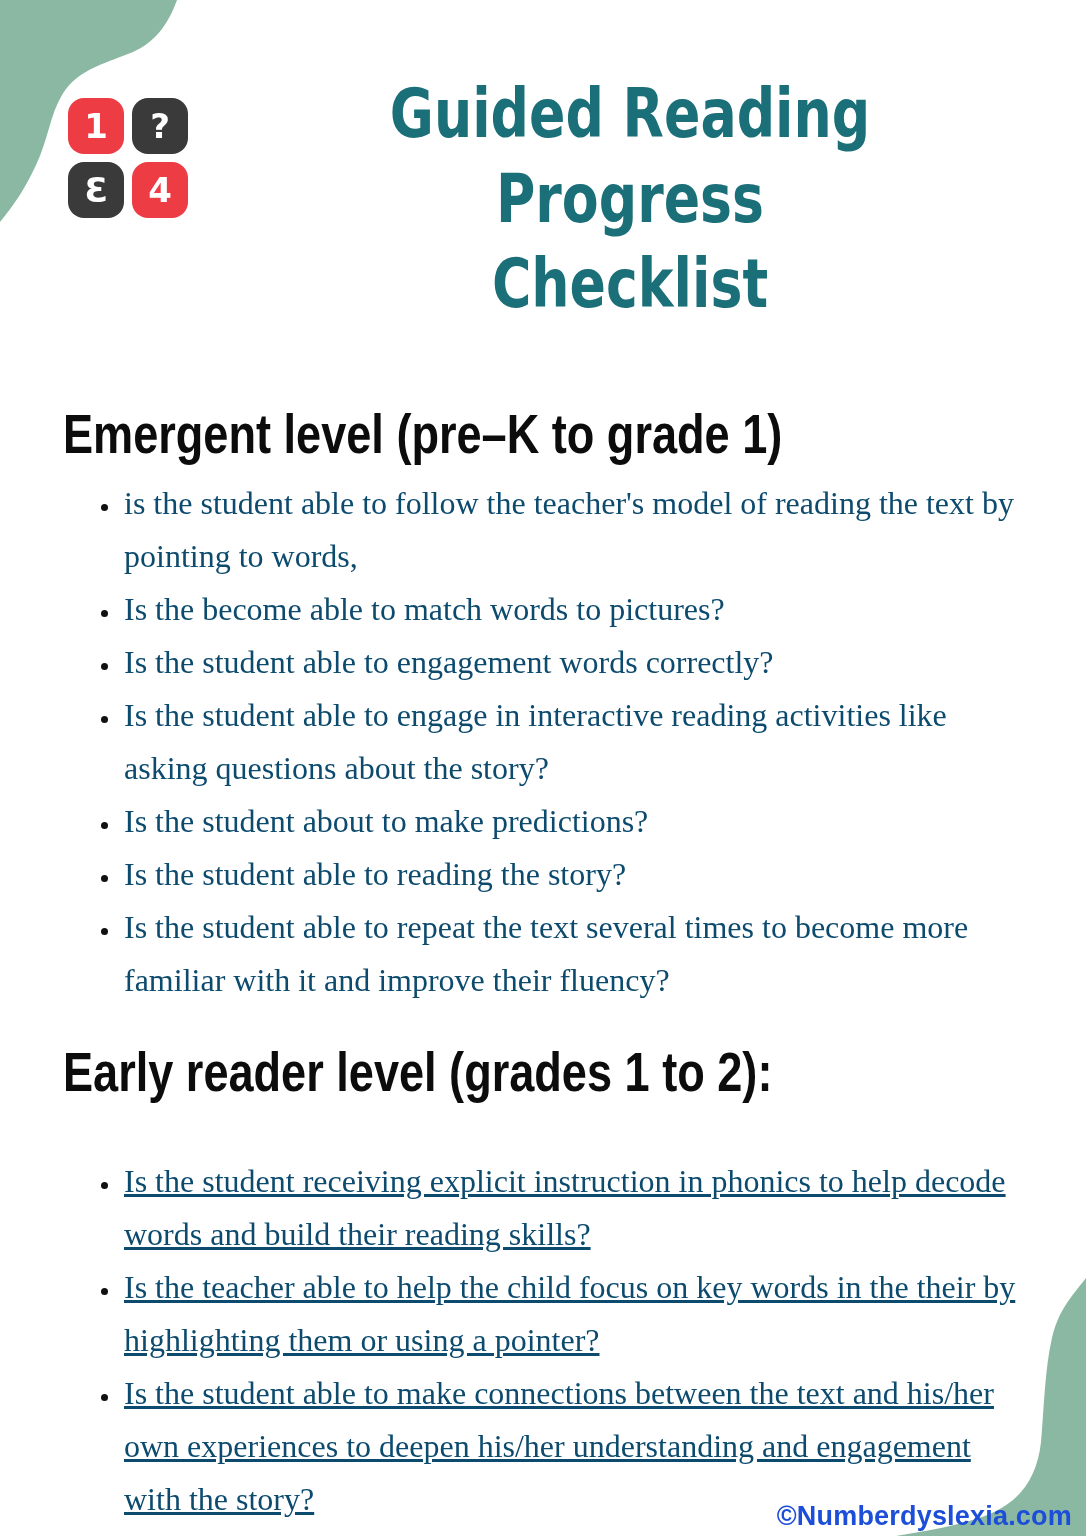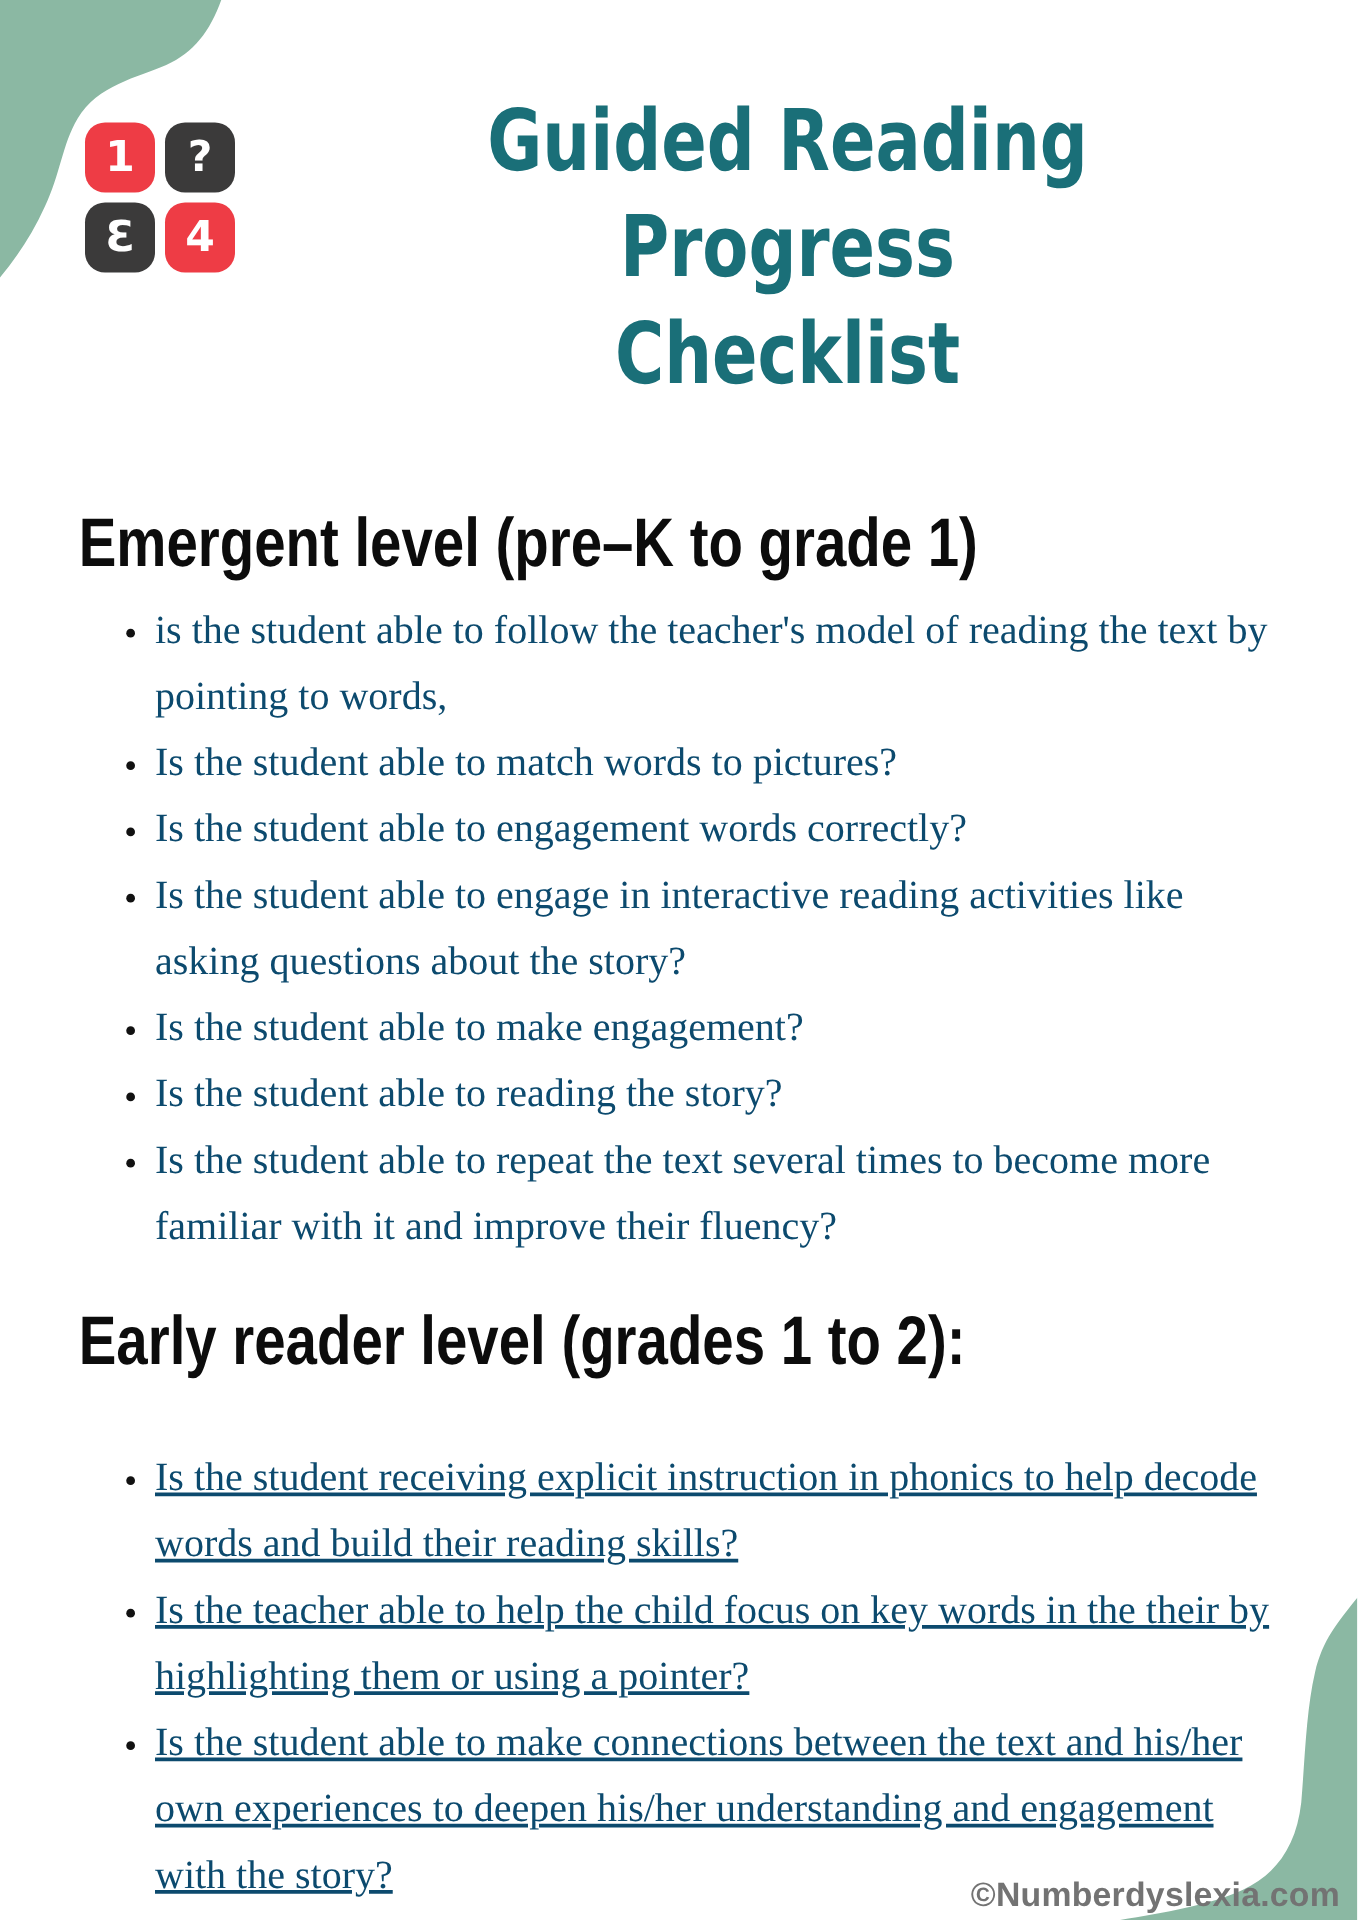--- a/index.html
+++ b/index.html
@@ -98,21 +98,21 @@
   }
   ul.checklist.second { margin-top: 50px; text-decoration: underline; }
   ul.checklist li { margin: 0; padding-left: 2px; }
   ul.checklist li::marker { color: #111111; font-size: 0.78em; }
 
   .watermark {
     position: absolute;
     z-index: 3;
     right: 14px;
     bottom: 4px;
-    color: #737373;
+    color: #1d4ed8;
     font-family: "Liberation Sans", sans-serif;
     font-weight: bold;
     font-size: 27px;
     letter-spacing: 0.2px;
   }
 </style>
 </head>
 <body>
 
 <svg class="blob tl" width="185" height="230" viewBox="0 0 185 230" aria-hidden="true">
@@ -143,24 +143,24 @@
     <div>Checklist</div>
   </div>
 </header>
 
 <main class="main">
 
   <h2 class="section-heading first">Emergent level (pre–K to grade 1)</h2>
 
   <ul class="checklist first">
     <li>is the student able to follow the teacher's model of reading the text by pointing to words,</li>
-    <li>Is the student able to match words to pictures?</li>
+    <li>Is the become able to match words to pictures?</li>
     <li>Is the student able to engagement words correctly?</li>
     <li>Is the student able to engage in interactive reading activities like asking questions about the story?</li>
-    <li>Is the student able to make engagement?</li>
+    <li>Is the student about to make predictions?</li>
     <li>Is the student able to reading the story?</li>
     <li>Is the student able to repeat the text several times to become more familiar with it and improve their fluency?</li>
   </ul>
 
   <h2 class="section-heading second">Early reader level (grades 1 to 2):</h2>
 
   <ul class="checklist second">
     <li>Is the student receiving explicit instruction in phonics to help decode words and build their reading skills?</li>
     <li>Is the teacher able to help the child focus on key words in the their by highlighting them or using a pointer?</li>
     <li>Is the student able to make connections between the text and his/her own experiences to deepen his/her understanding and engagement with the story?</li>

